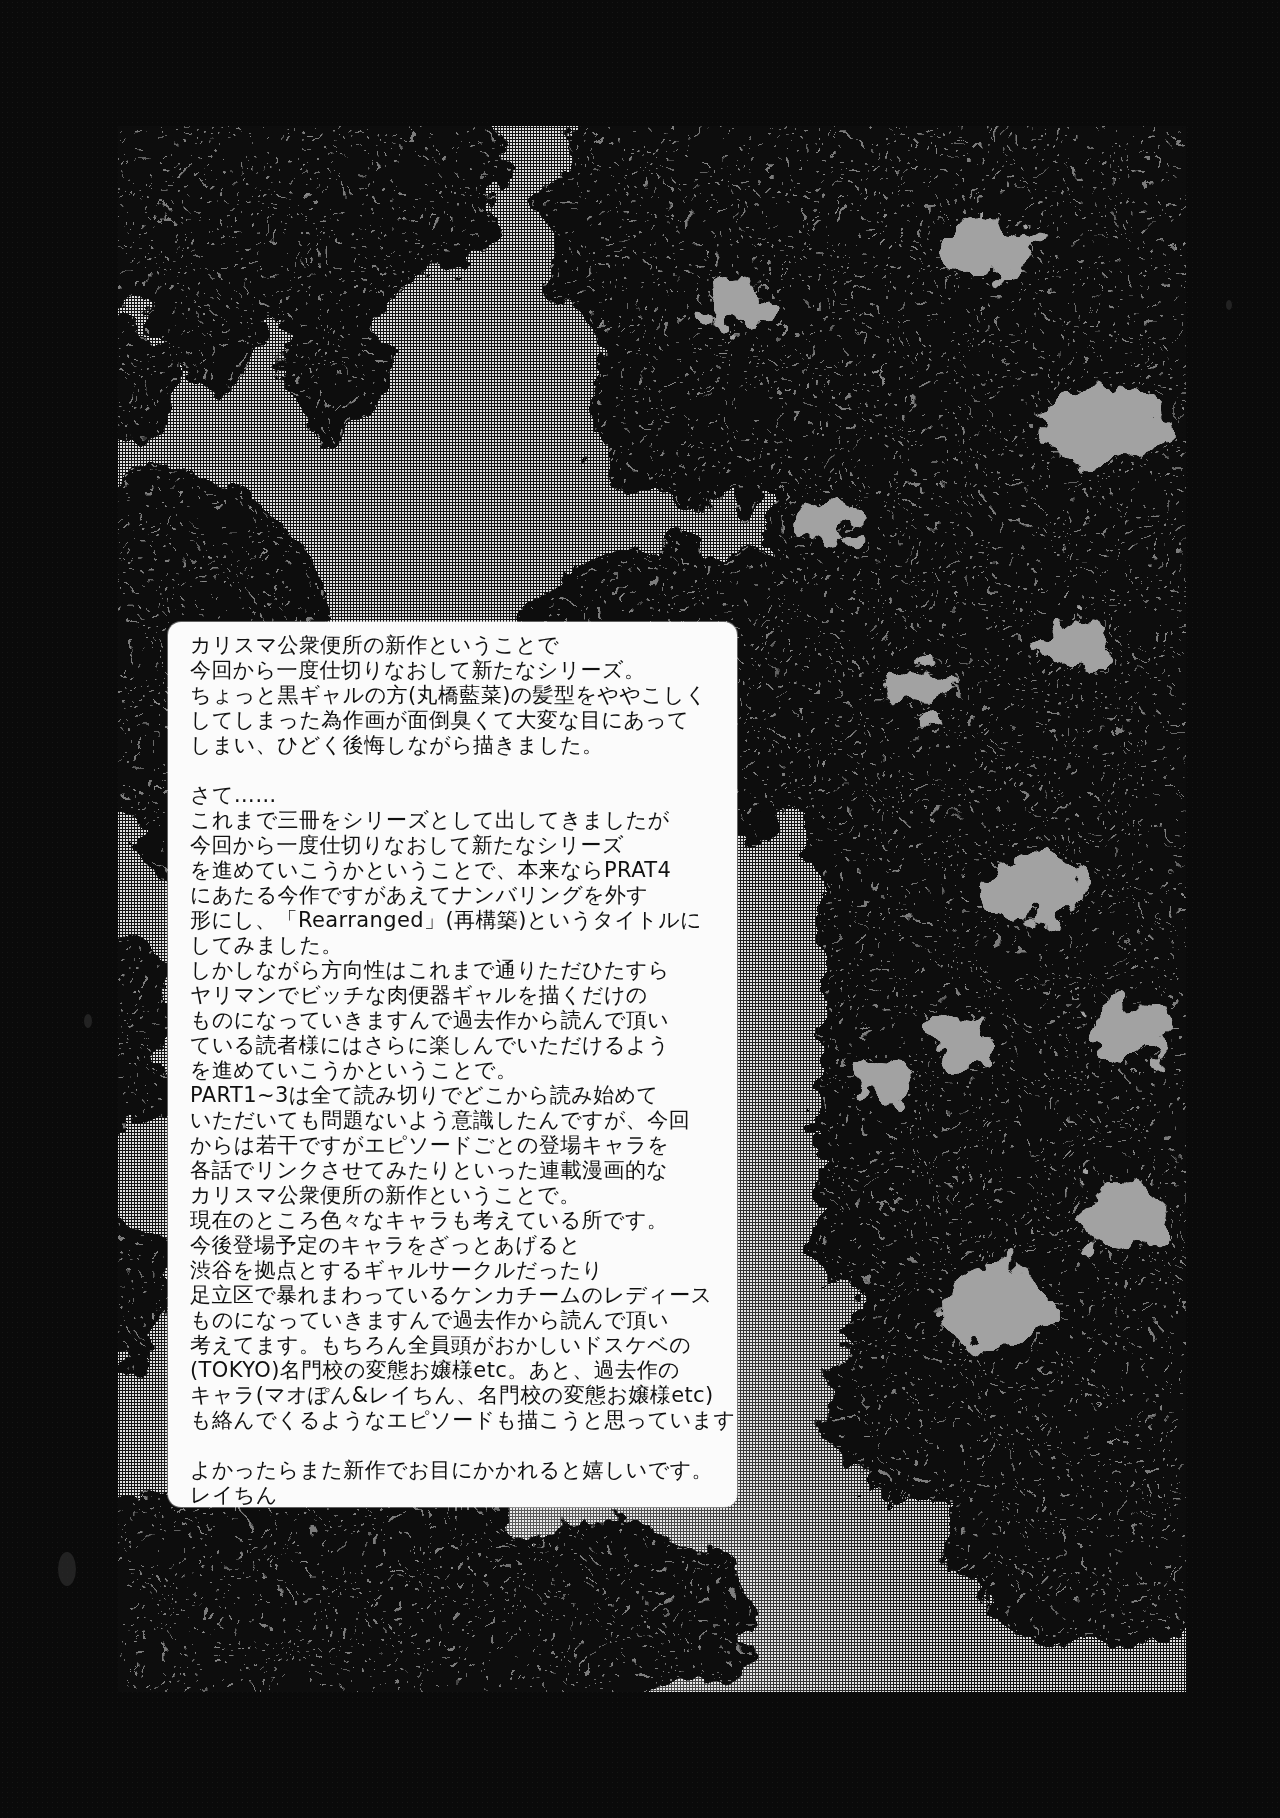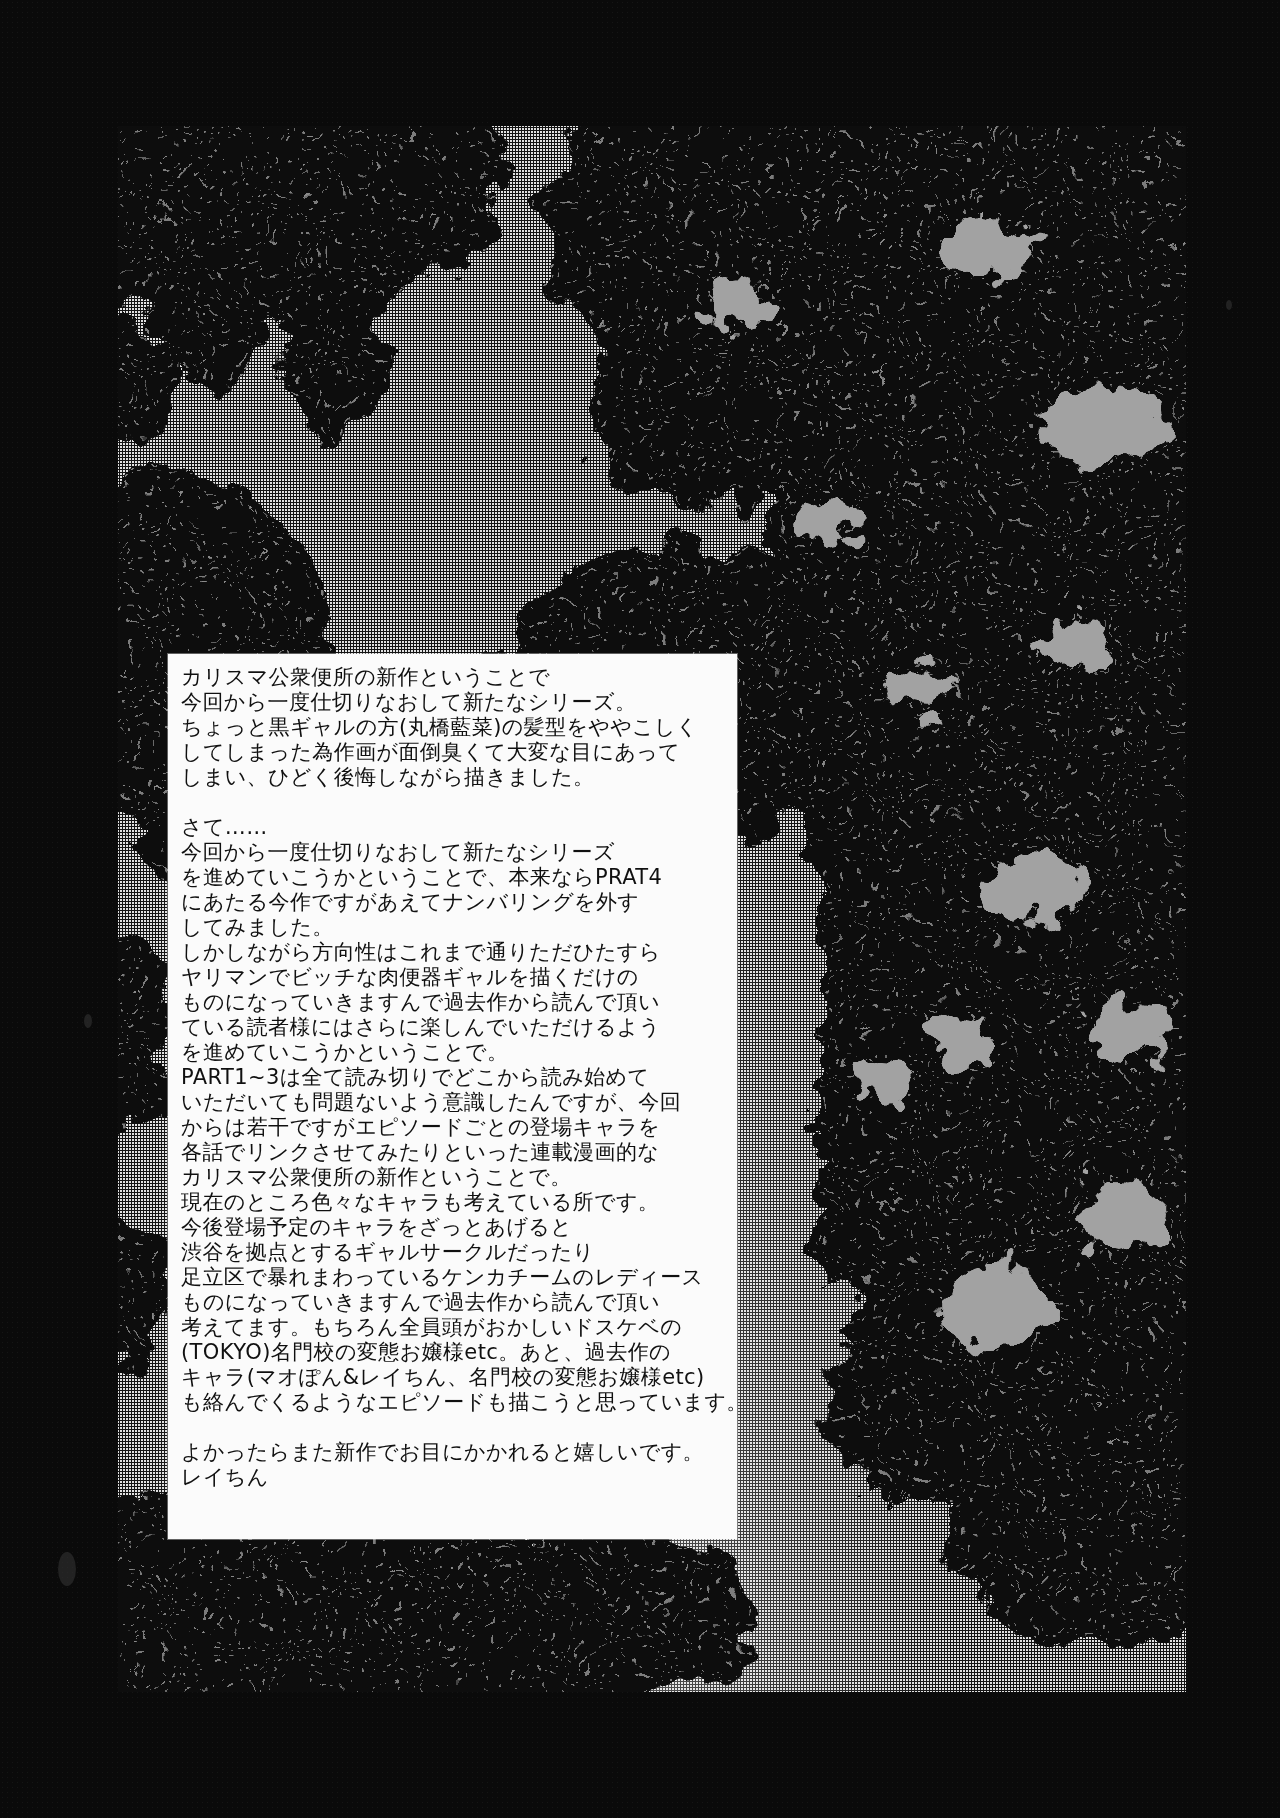--- a/index.html
+++ b/index.html
@@ -36,28 +36,29 @@
     left: 0;
     top: 0;
     width: 1068px;
     height: 1566px;
     display: block;
   }
   
   .textbox {
     position: absolute;
     left: 50px;   
-    top: 528px;   
+    top: 496px;   
     width: 569px;
     height: 885px;
     background: #fbfbfb;
     box-sizing: border-box;
-    padding: 11px 6px 0 13px;
+    padding: 11px 6px 0 22px;
     overflow: hidden;
     box-shadow: 0 0 0 1px rgba(255,255,255,0.35);
+    border-radius: 13px;
   }
   .lines { width: 100%; }
   .line {
     font-family: "DejaVu Sans", "Liberation Sans", sans-serif;
     font-size: 21px;
     line-height: 25px;
     letter-spacing: 0.4px;
     color: #101010;
     white-space: nowrap;
   }
@@ -153,23 +154,25 @@
 
     <div class="textbox">
       <div class="lines">
           <div class="line">カリスマ公衆便所の新作ということで</div>
           <div class="line">今回から一度仕切りなおして新たなシリーズ。</div>
           <div class="line">ちょっと黒ギャルの方(丸橋藍菜)の髪型をややこしく</div>
           <div class="line">してしまった為作画が面倒臭くて大変な目にあって</div>
           <div class="line">しまい、ひどく後悔しながら描きました。</div>
           <div class="line">&nbsp;</div>
           <div class="line">さて……</div>
+          <div class="line">これまで三冊をシリーズとして出してきましたが</div>
           <div class="line">今回から一度仕切りなおして新たなシリーズ</div>
           <div class="line">を進めていこうかということで、本来ならPRAT4</div>
           <div class="line">にあたる今作ですがあえてナンバリングを外す</div>
+          <div class="line">形にし、「Rearranged」(再構築)というタイトルに</div>
           <div class="line">してみました。</div>
           <div class="line">しかしながら方向性はこれまで通りただひたすら</div>
           <div class="line">ヤリマンでビッチな肉便器ギャルを描くだけの</div>
           <div class="line">ものになっていきますんで過去作から読んで頂い</div>
           <div class="line">ている読者様にはさらに楽しんでいただけるよう</div>
           <div class="line">を進めていこうかということで。</div>
           <div class="line">PART1~3は全て読み切りでどこから読み始めて</div>
           <div class="line">いただいても問題ないよう意識したんですが、今回</div>
           <div class="line">からは若干ですがエピソードごとの登場キャラを</div>
           <div class="line">各話でリンクさせてみたりといった連載漫画的な</div>

